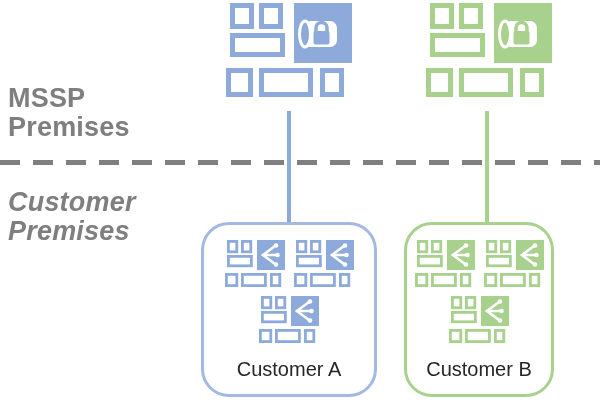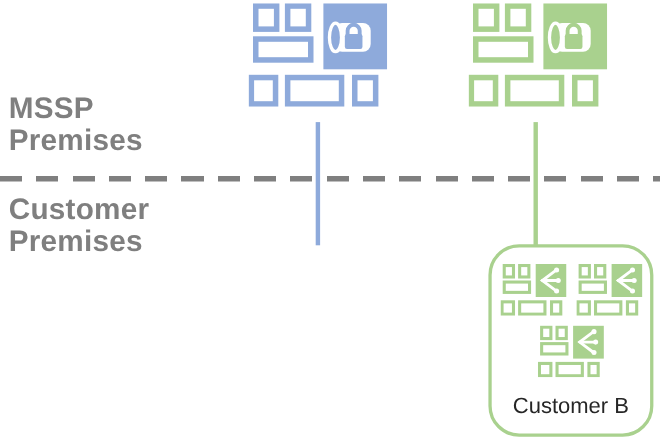--- a/index.html
+++ b/index.html
@@ -5,39 +5,39 @@
   html,body{margin:0;padding:0;background:#fff;}
   .stage{
     position:relative;width:600px;height:405px;background:#fff;overflow:hidden;
     font-family:"Liberation Sans",sans-serif;
   }
   .zone-label{
     position:absolute;left:8px;font-size:27px;font-weight:bold;
     color:var(--gray);line-height:29px;letter-spacing:0.2px;
   }
   .zone-label.mssp{top:84px;}
-  .zone-label.cust{top:176px;}
+  .zone-label.cust{top:188px;font-style:italic;}
   .divider{
     position:absolute;left:0;right:0;top:160px;height:5px;
     background:repeating-linear-gradient(90deg,var(--gray) 0 20px,transparent 20px 33px);
   }
   .vline{position:absolute;width:3.5px;top:111px;height:112px;}
   .vline.blue{left:287px;background:var(--blue);}
   .vline.green{left:485px;background:var(--green);}
   .appliance{position:absolute;width:126px;height:94px;top:3px;}
   .appliance.a{left:226px;}
   .appliance.b{left:426px;}
   .c-blue{color:var(--blue);}
   .c-green{color:var(--green);}
   .custbox{
     position:absolute;top:222px;height:175px;background:#fff;
     border-radius:28px;box-sizing:border-box;
   }
   .custbox.a{left:201px;width:176px;border:3px solid var(--blue-border);}
-  .custbox.b{left:404px;width:150px;border:3px solid var(--green-border);margin-left:40px;}
+  .custbox.b{left:404px;width:150px;border:3px solid var(--green-border);}
   .cluster-rows{display:flex;flex-direction:column;align-items:center;padding-top:15px;gap:9px;}
   .cluster-row{display:flex;justify-content:center;gap:9px;}
   .cluster{width:60px;height:47px;display:block;}
   .boxlabel{
     position:absolute;bottom:13px;left:0;right:0;text-align:center;
     font-size:20px;color:var(--text-dark);
   }
 </style>
 </head>
 <body>
@@ -98,20 +98,38 @@
   <div class="vline blue"></div>
   <div class="vline green"></div>
 
   <svg class="appliance a c-blue">
     <use href="#appliance"></use>
   </svg>
   <svg class="appliance b c-green">
     <use href="#appliance"></use>
   </svg>
 
+  <div class="custbox a">
+    <div class="cluster-rows">
+      <div class="cluster-row">
+        <svg class="cluster c-blue">
+            <use href="#cluster"></use>
+          </svg>
+        <svg class="cluster c-blue">
+            <use href="#cluster"></use>
+          </svg>
+      </div>
+      <div class="cluster-row">
+        <svg class="cluster c-blue">
+            <use href="#cluster"></use>
+          </svg>
+      </div>
+    </div>
+    <div class="boxlabel">Customer A</div>
+  </div>
 
   <div class="custbox b">
     <div class="cluster-rows">
       <div class="cluster-row">
         <svg class="cluster c-green">
             <use href="#cluster"></use>
           </svg>
         <svg class="cluster c-green">
             <use href="#cluster"></use>
           </svg>

